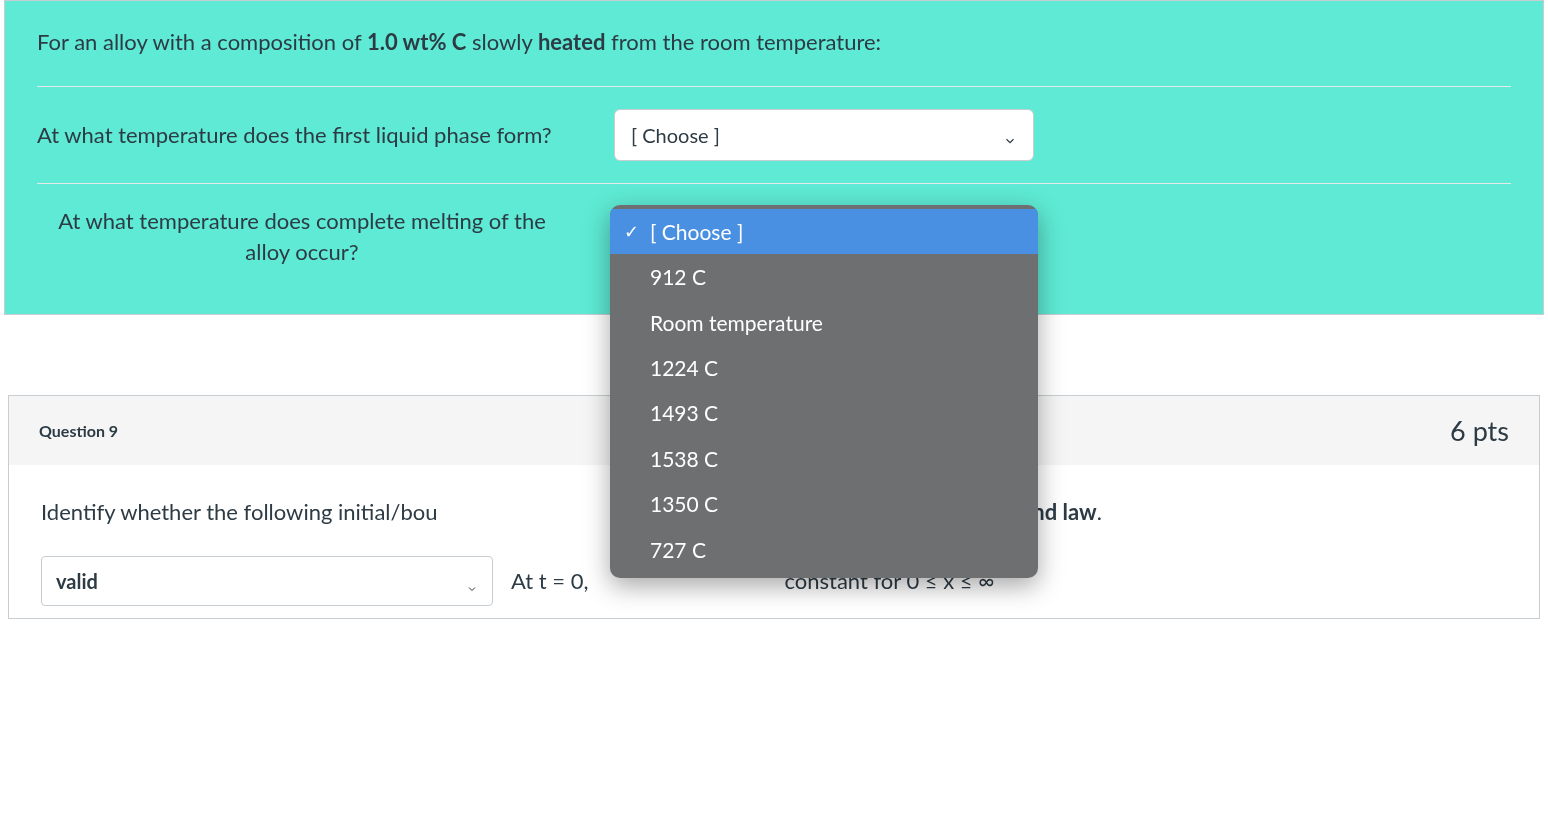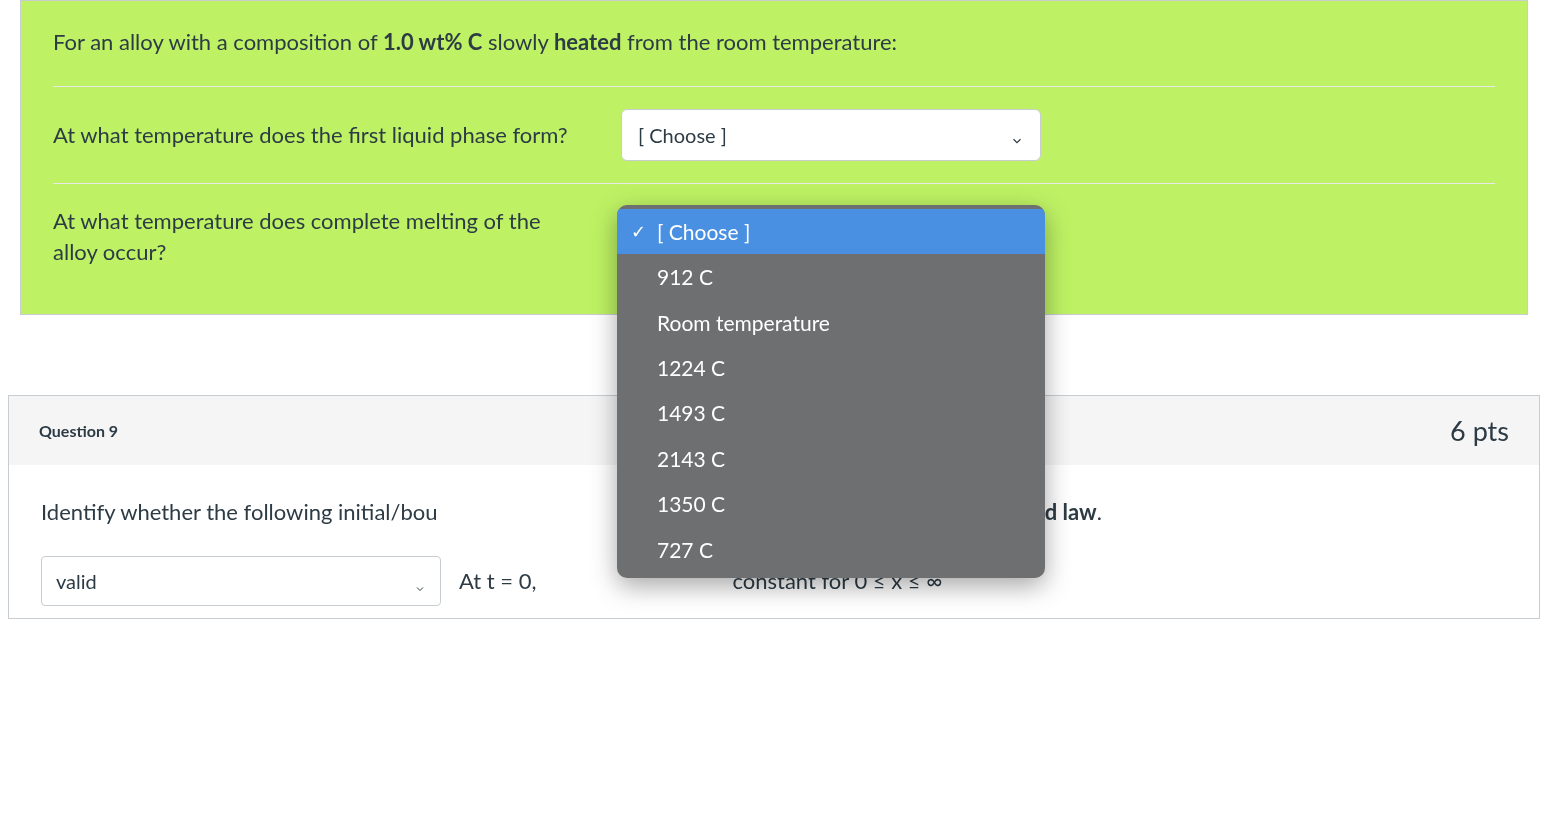--- a/index.html
+++ b/index.html
@@ -9,40 +9,40 @@
     }
     body {
       font-family: "Lato", "Helvetica Neue", Helvetica, Arial, sans-serif;
       font-size: 20px;
       color: #2d3b45;
       background: #fff;
       padding: 0;
     }
     .question-card {
       border: 1px solid #c7cdd1;
-      margin: 0 20px;
-      background: #bef264;
+      margin: 0 4px;
+      background: #5eead4;
     }
     .question-body {
       padding: 24px 32px;
     }
     .question-prompt {
       font-size: 22px;
       line-height: 1.5;
       margin-bottom: 28px;
     }
     .question-prompt strong {
       font-weight: 700;
     }
     .answer-row {
       display: flex;
       align-items: center;
       border-top: 1px solid #e6e8ea;
       padding: 22px 0;
-      gap: 28px;
+      gap: 37px;
     }
     .answer-label {
       flex: 0 0 540px;
       font-size: 22px;
       line-height: 1.4;
       padding-right: 10px;
     }
     .select-wrap {
       position: relative;
       flex: 0 0 420px;
@@ -131,32 +131,33 @@
       line-height: 1.5;
       margin-bottom: 28px;
     }
     .q9-row {
       display: flex;
       align-items: center;
       gap: 18px;
       font-size: 22px;
     }
     .small-select {
-      width: 400px;
+      width: 452px;
       height: 50px;
       border: 1px solid #c7cdd1;
       border-radius: 4px;
       background: #fff;
       display: flex;
       align-items: center;
       justify-content: space-between;
       padding: 0 14px;
       font-size: 20px;
       color: #2d3b45;
       cursor: pointer;
+      font-weight: bold;
     }
     .q9-row .chevron-down { width: 12px; height: 12px; }
   </style>
 </head>
 <body>
 
 <div class="question-card">
   <div class="question-body">
     <p class="question-prompt">
       <span>For an alloy with a composition of </span><strong>1.0 wt% C</strong><span> slowly </span><strong>heated</strong><span> from the room temperature:</span>
@@ -169,38 +170,38 @@
           <span>[ Choose ]</span>
           <span class="chevron-down">
             <svg viewBox="0 0 24 24" fill="none" stroke="#2d3b45" stroke-width="2">
                 <polyline points="6 9 12 15 18 9"></polyline>
               </svg>
           </span>
         </div>
       </div>
     </div>
 
-    <div class="answer-row" style="border-bottom:none;">
+    <div class="answer-row" style="border-bottom:none;text-align:center;">
       <div class="answer-label">At what temperature does complete melting of the alloy occur?</div>
       <div class="select-wrap">
         <div class="fake-select">
           <span>[ Choose ]</span>
           <span class="chevron-down">
             <svg viewBox="0 0 24 24" fill="none" stroke="#2d3b45" stroke-width="2">
                 <polyline points="6 9 12 15 18 9"></polyline>
               </svg>
           </span>
         </div>
         <div class="dropdown-menu" id="dropdown-menu">
             <div class="dropdown-item selected">[ Choose ]</div>
             <div class="dropdown-item">912 C</div>
             <div class="dropdown-item">Room temperature</div>
             <div class="dropdown-item">1224 C</div>
             <div class="dropdown-item">1493 C</div>
-            <div class="dropdown-item">2143 C</div>
+            <div class="dropdown-item">1538 C</div>
             <div class="dropdown-item">1350 C</div>
             <div class="dropdown-item">727 C</div>
           </div>
       </div>
     </div>
   </div>
 </div>
 
 <div class="question-header">
   <div class="question-header-title">Question 9</div>

